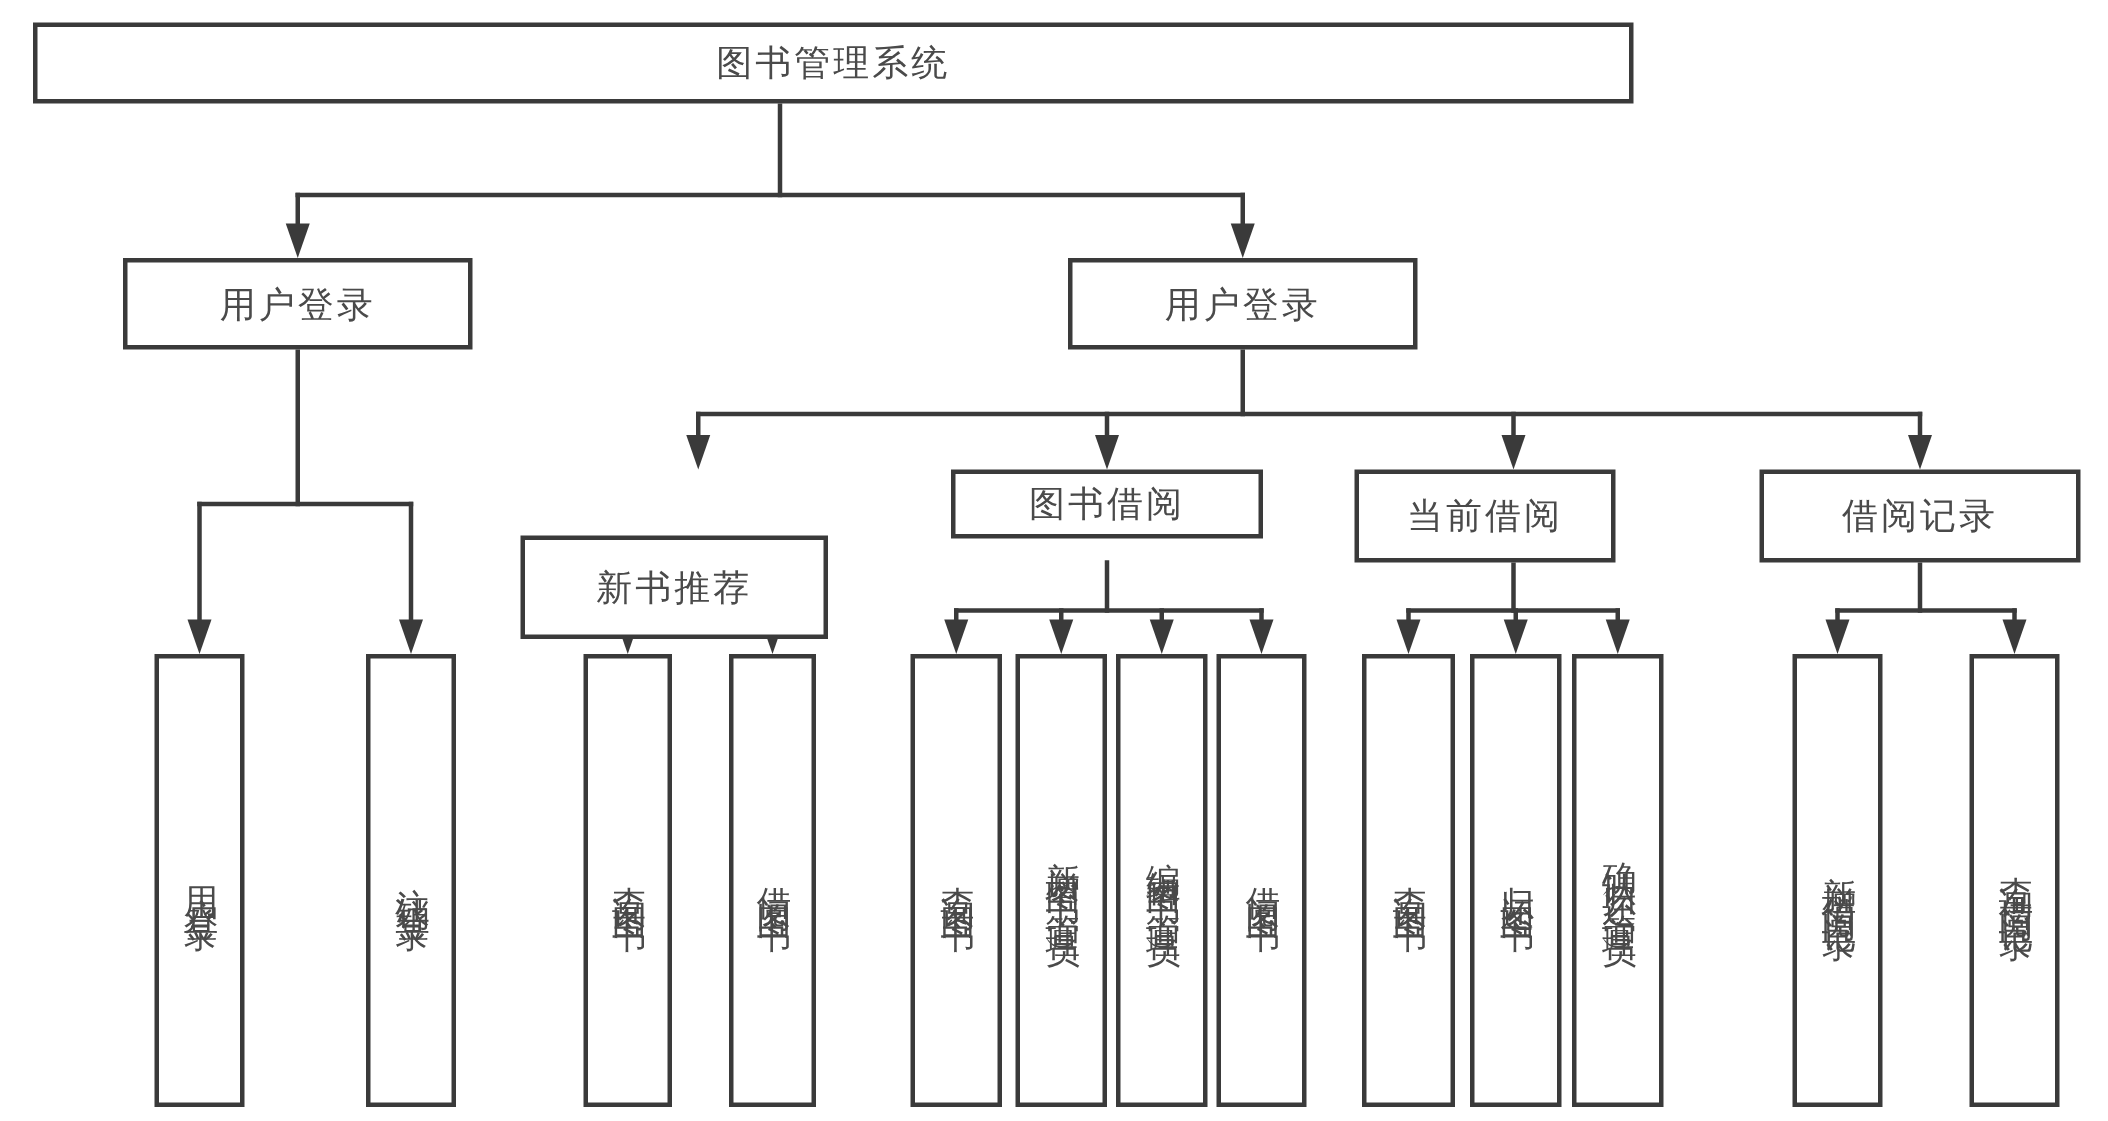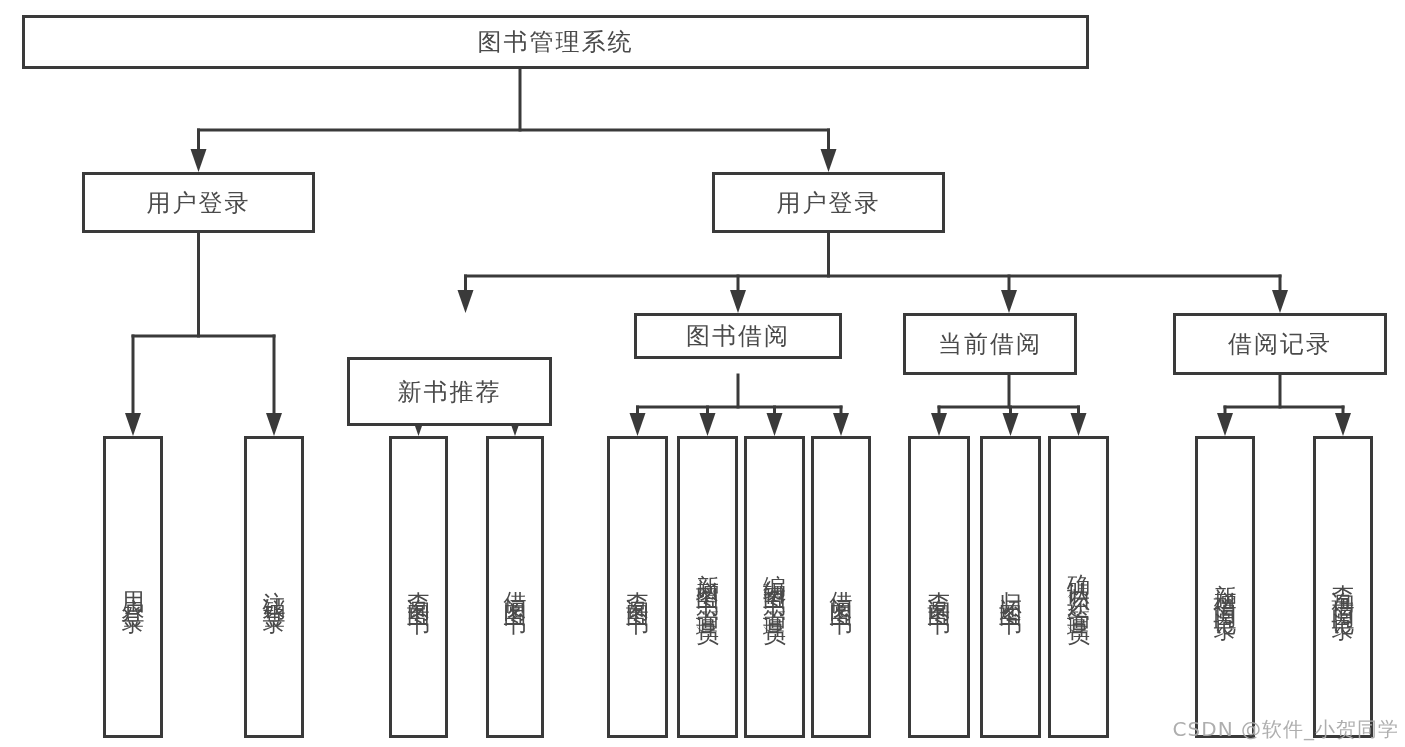--- a/index.html
+++ b/index.html
@@ -167,14 +167,13 @@
     <span>确认归还（管理员）</span>
   </div>
 
   <div class="node v" style="left:1195px; top:436px; width:60px; height:302px;">
     <span>新增借阅记录</span>
   </div>
   <div class="node v" style="left:1313px; top:436px; width:60px; height:302px;">
     <span>查询借阅记录</span>
   </div>
 
-  <div id="watermark">CSDN @软件_小贺同学</div>
 </div>
 
 </body></html>

